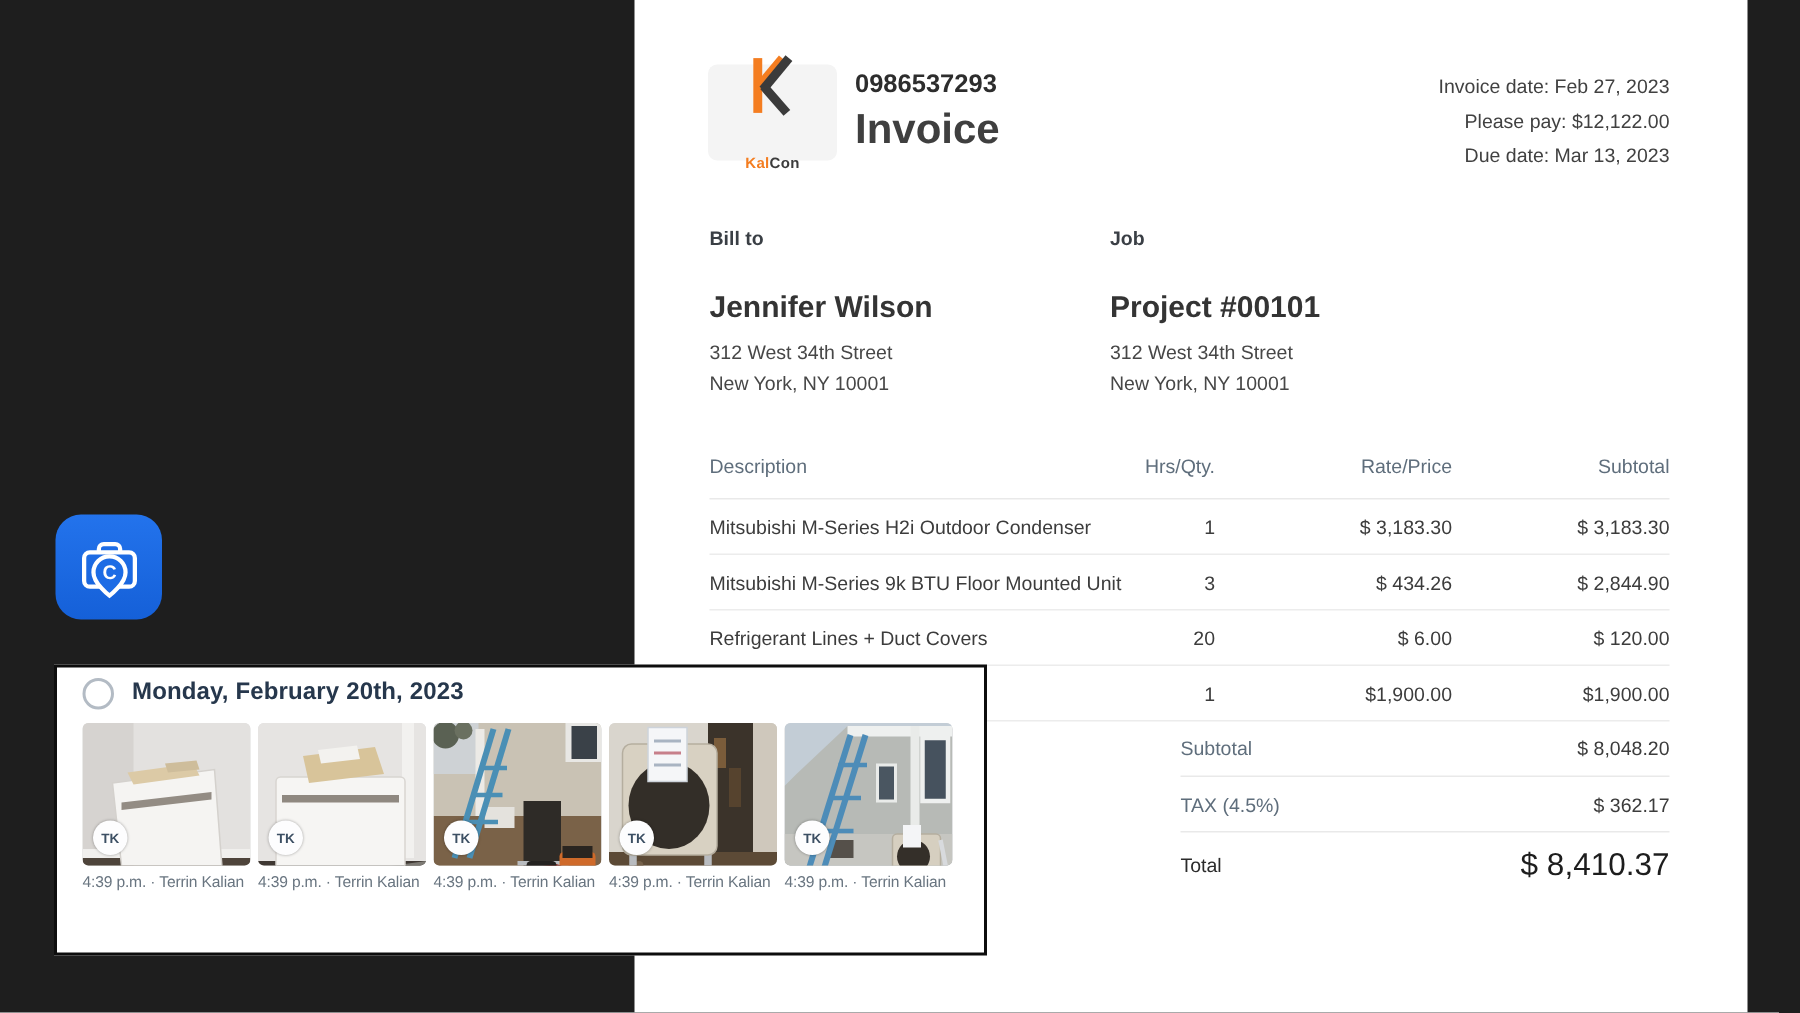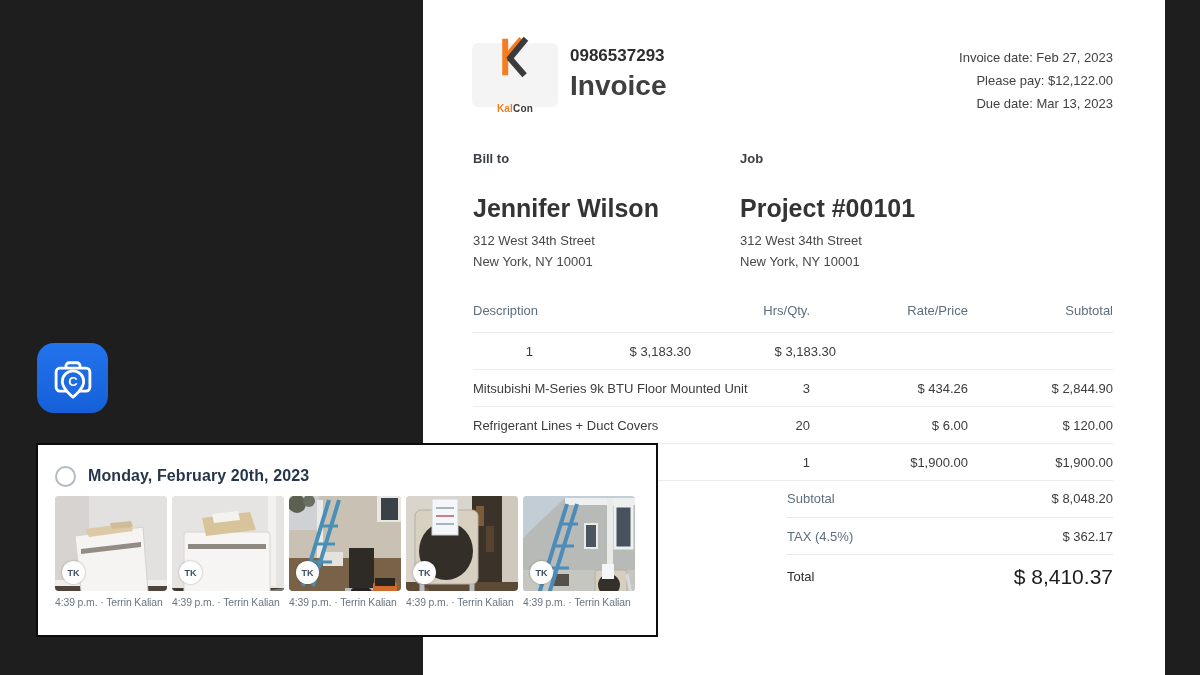--- a/index.html
+++ b/index.html
@@ -15,21 +15,21 @@
   .logo-brand .o { color:#f47d20; } .logo-brand .d { color:#3c3c3c; }
 
   .inv-number { position:absolute; left:147px; top:46px; font-size:17px; font-weight:bold; color:#2d2d2d; }
   .inv-title  { position:absolute; left:147px; top:70px; font-size:28px; font-weight:bold; color:#3f3f3f; }
 
   .inv-meta { position:absolute; right:52px; top:46px; text-align:right; font-size:13px; color:#414141; line-height:23px; }
 
   .party { position:absolute; top:151px; }
   .party.bill { left:50px; } .party.job { left:317px; }
   .party-label { font-size:13px; font-weight:bold; color:#3a3f45; }
-  .party-name  { margin-top:28px; font-size:25px; font-weight:bold; color:#343434; }
+  .party-name  { margin-top:28px; font-size:20px; font-weight:bold; color:#343434; }
   .party-addr  { margin-top:7px; font-size:13px; color:#474747; line-height:21px; }
 
   .items { position:absolute; left:50px; right:52px; top:303px; }
   .thead { display:flex; height:30px; border-bottom:1px solid #e9e9e9; color:#5f6e7c; font-size:13px; }
   .trow  { display:flex; height:37px; align-items:center; border-bottom:1px solid #ececec; font-size:13px; color:#3c3c3c; }
   .c-desc { flex:1; text-align:left; }
   .c-qty  { width:60px;  text-align:right; }
   .c-rate { width:158px; text-align:right; }
   .c-sub  { width:145px; text-align:right; }
 
@@ -40,21 +40,21 @@
   .grand { height:44px; }
   .grand .lbl { color:#2b2b2b; font-weight:normal; }
   .grand .val { color:#1d1d1d; font-weight:normal; font-size:21px; }
 
   
   .cam-icon { position:absolute; left:37px; top:343px; width:71px; height:70px; border-radius:17px;
               background:linear-gradient(180deg,#2373ec,#1560d8); display:flex; align-items:center; justify-content:center; }
 
   
   .gallery { position:absolute; left:36px; top:443px; width:622px; height:194px; background:#ffffff;
-             border:2px solid #0d0d0d; padding:19px 17px 0 17px; }
+             border:2px solid #0d0d0d; padding:5px 17px 0 17px; }
   .g-head { display:flex; align-items:center; height:24px; }
   .g-check { width:21px; height:21px; border:2px solid #b3bbc4; border-radius:50%; background:#fff; }
   .g-date { margin-left:12px; font-size:16px; font-weight:bold; color:#26374c; letter-spacing:.1px; }
   .g-row { display:flex; gap:5px; margin-top:8px; }
   .g-cell { width:112px; display:flex; flex-direction:column; }
   .g-photo { position:relative; width:112px; height:95px; border-radius:4px; overflow:hidden; background:#ddd; }
   .g-photo svg { display:block; }
   .g-badge { position:absolute; left:7px; bottom:7px; width:23px; height:23px; border-radius:50%;
              background:#fdfdfe; box-shadow:0 0 2px rgba(0,0,0,.35); display:flex; align-items:center; justify-content:center;
              font-size:9px; font-weight:bold; color:#3c4f63; }
@@ -105,20 +105,21 @@
   </div>
 
   <div class="items">
     <div class="thead">
       <div class="c-desc">Description</div>
       <div class="c-qty">Hrs/Qty.</div>
       <div class="c-rate">Rate/Price</div>
       <div class="c-sub">Subtotal</div>
     </div>
     <div class="trow">
+      <div class="c-desc">Mitsubishi M-Series H2i Outdoor Condenser</div>
       <div class="c-qty">1</div>
       <div class="c-rate">$ 3,183.30</div>
       <div class="c-sub">$ 3,183.30</div>
     </div>
     <div class="trow">
       <div class="c-desc">Mitsubishi M-Series 9k BTU Floor Mounted Unit</div>
       <div class="c-qty">3</div>
       <div class="c-rate">$ 434.26</div>
       <div class="c-sub">$ 2,844.90</div>
     </div>

